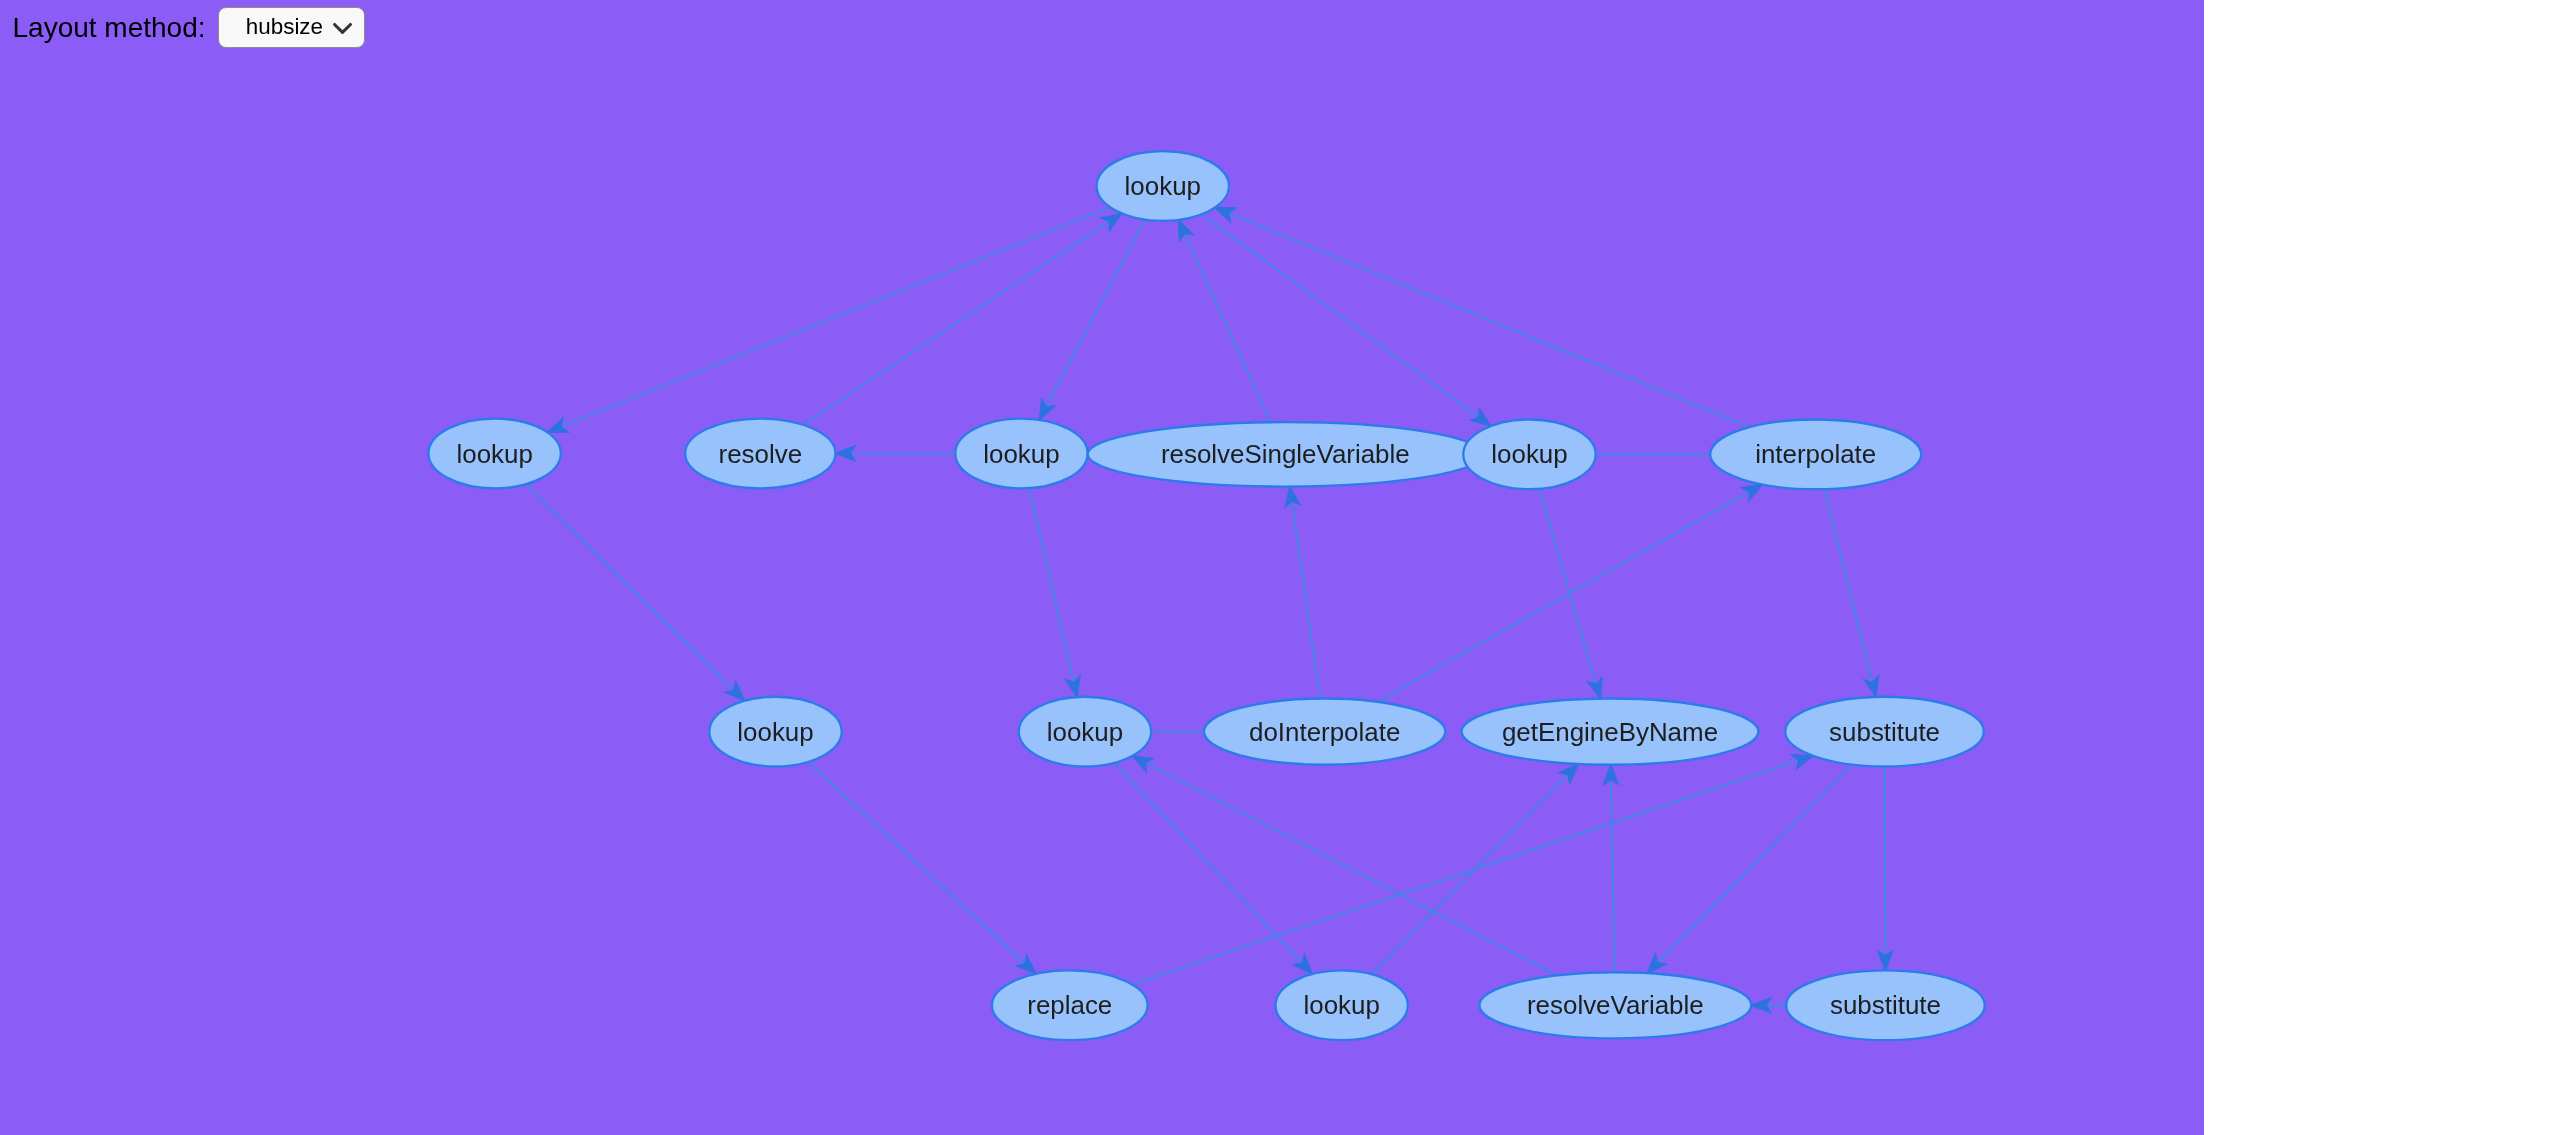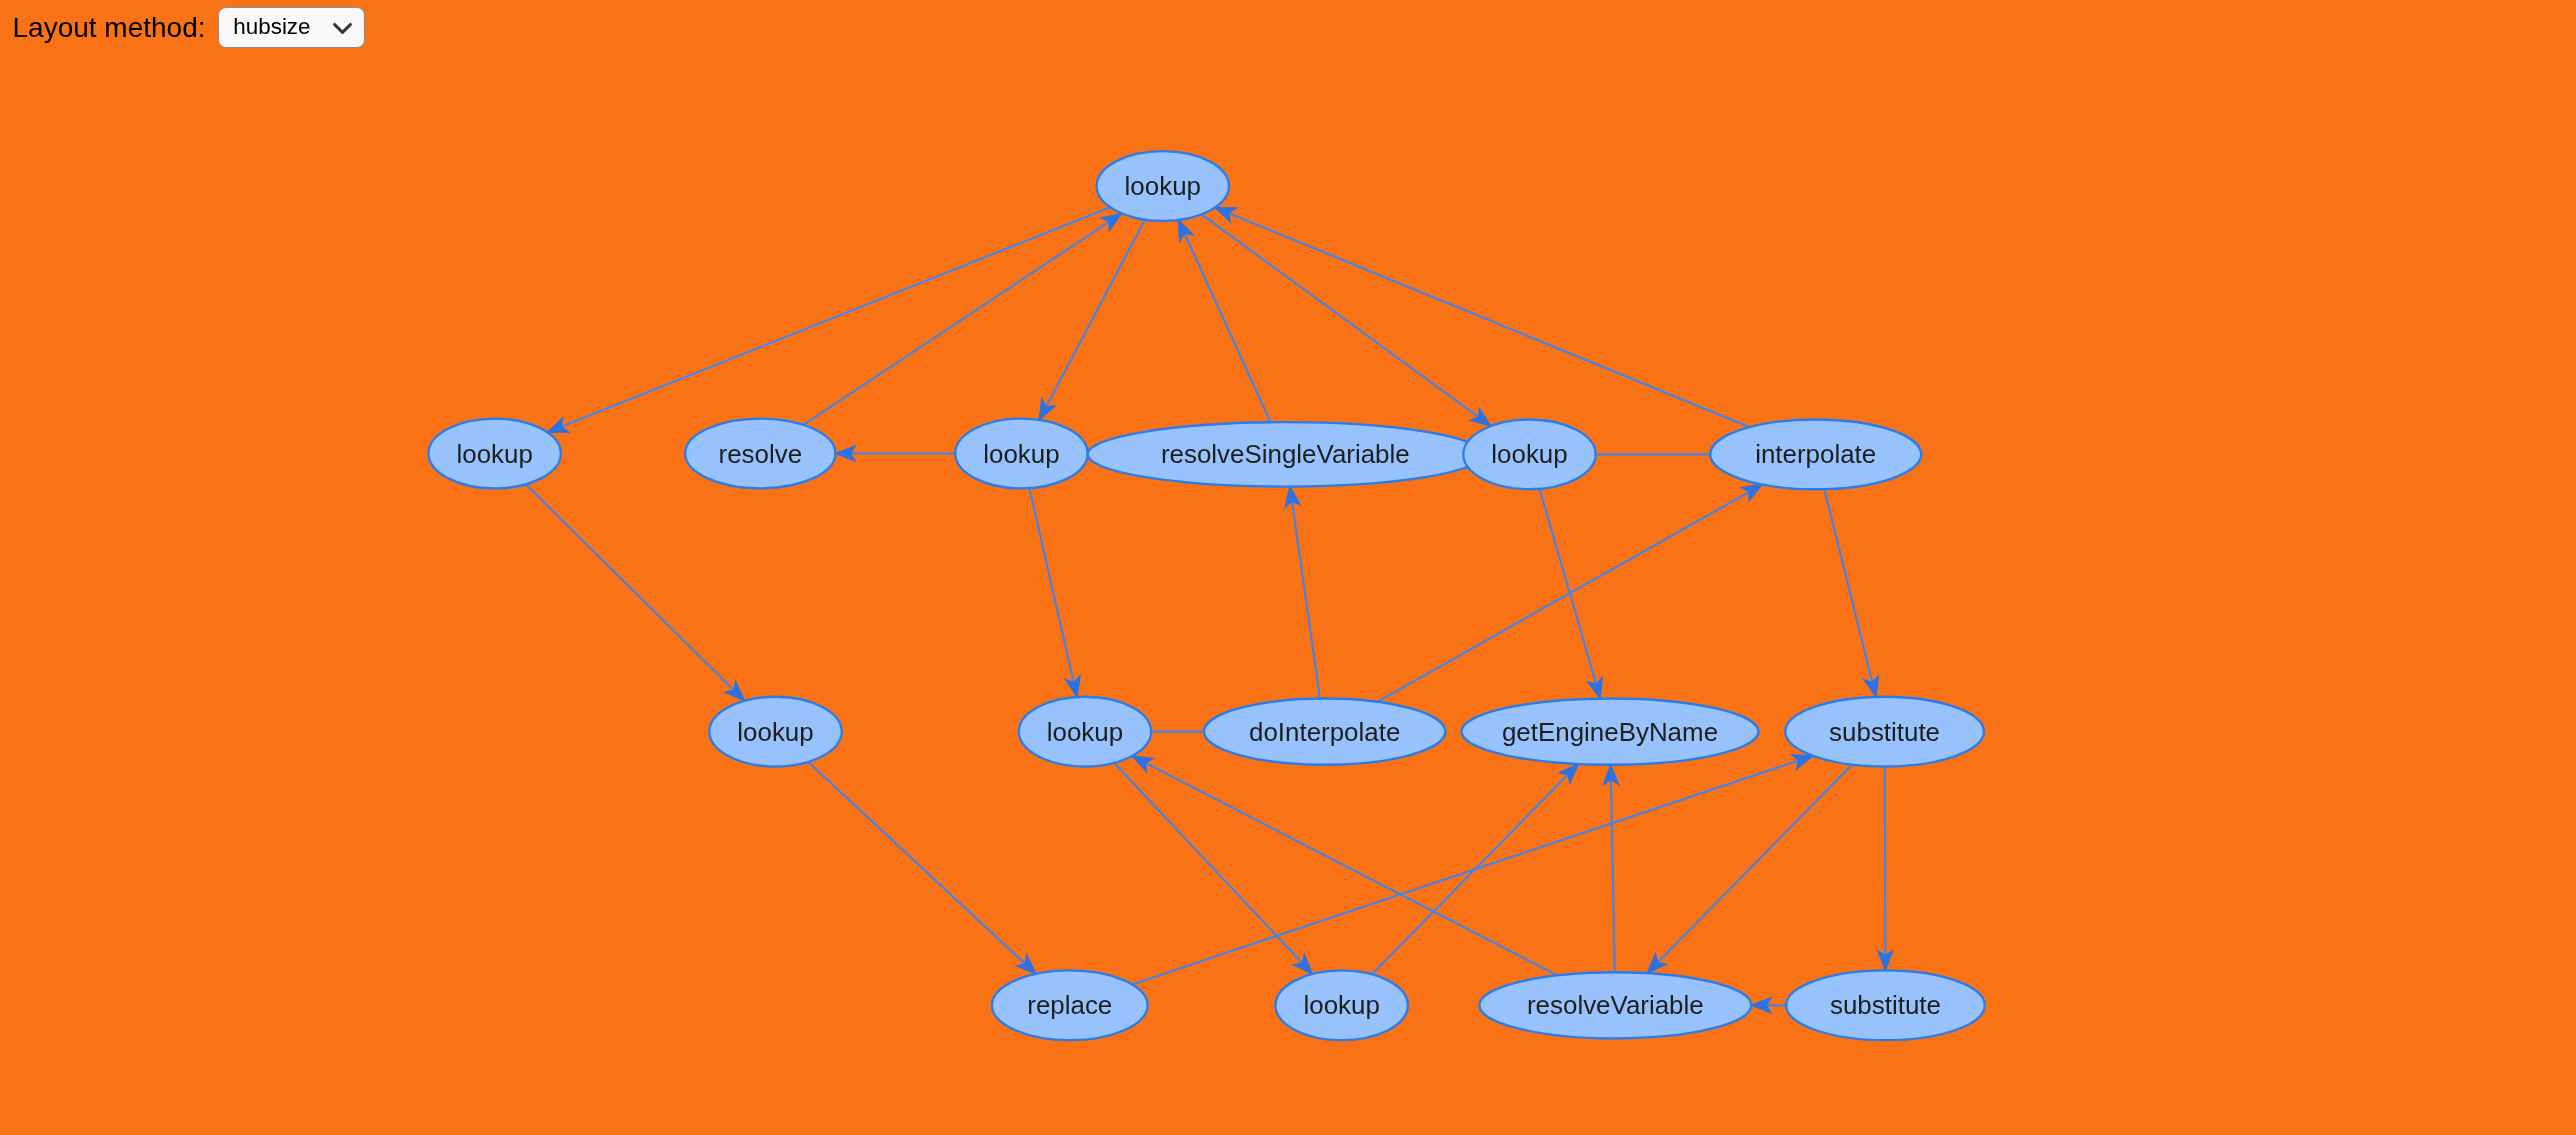--- a/index.html
+++ b/index.html
@@ -1,25 +1,25 @@
 <!DOCTYPE html>
 <html style="font-size:14.3px"><head>
 <meta charset="utf-8">
 <style>
   html,body{margin:0;padding:0;background:#ffffff;width:2576px;height:1135px;overflow:hidden;
             font-family:"Liberation Sans",sans-serif;}
-  .stage{position:relative;width:2576px;height:1135px;background:#f97316;}
+  .stage{position:relative;width:2204px;height:1135px;background:#8b5cf6;}
   .toolbar{position:absolute;left:12.5px;top:7.2px;display:flex;align-items:center;gap:12.5px;z-index:2;}
   .toolbar label{font-size:28px;color:#000;}
   .select-wrap{position:relative;display:inline-block;}
   .select-wrap select{
     -webkit-appearance:none;appearance:none;
     width:147px;height:41px;border:1.8px solid #8b8b8b;border-radius:8px;
     background:#f8f8f8;font-size:22.4px;color:#000;padding:0 41px 1.8px 14.3px;
-    font-family:"Liberation Sans",sans-serif;outline:none;
+    font-family:"Liberation Sans",sans-serif;outline:none;text-align:right;
   }
   .select-wrap .chev{position:absolute;right:10.7px;top:50%;transform:translateY(-50%);
     pointer-events:none;line-height:0;}
   #graph{position:absolute;left:0;top:0;width:2576px;height:1135px;z-index:1;}
   .node-label{font-size:29px;fill:#1e1e1e;text-anchor:middle;
     font-family:"Liberation Sans",sans-serif;pointer-events:none;}
 </style>
 </head>
 <body>
 

